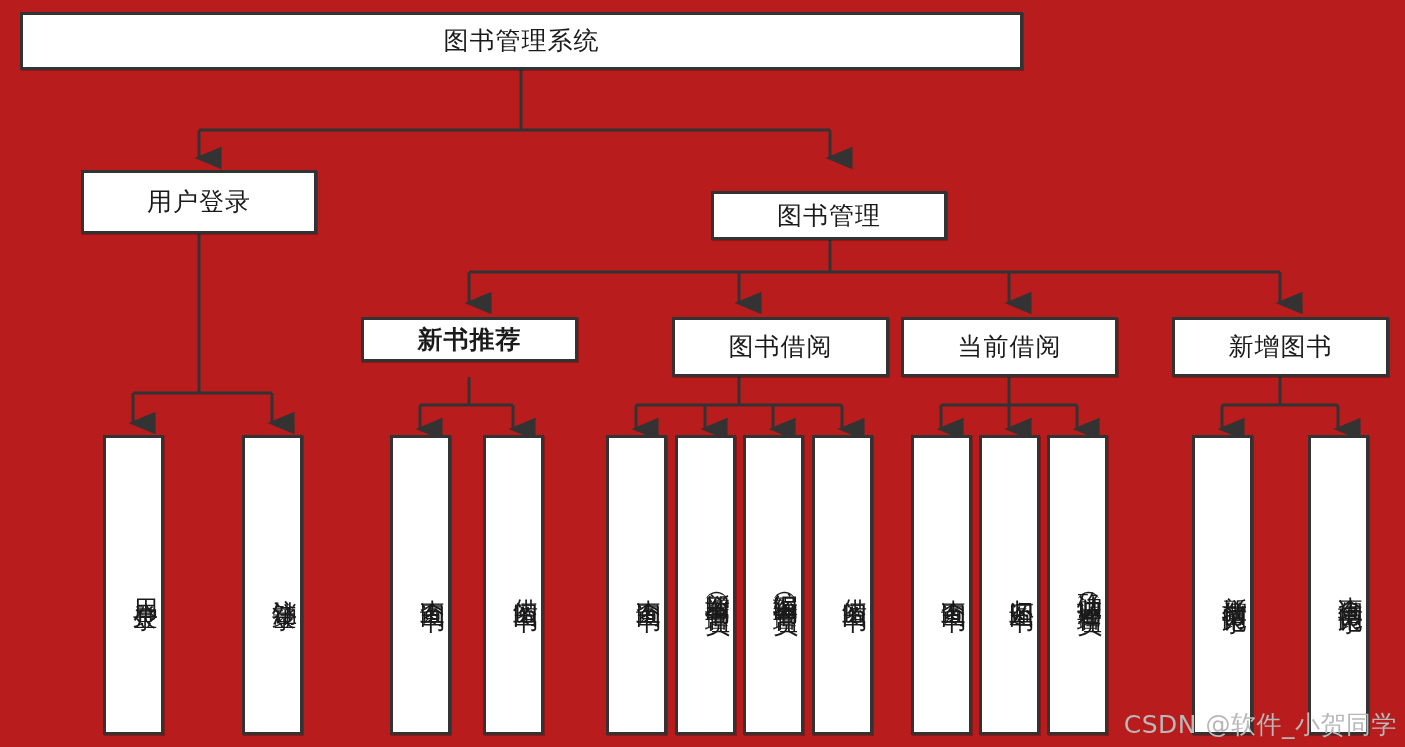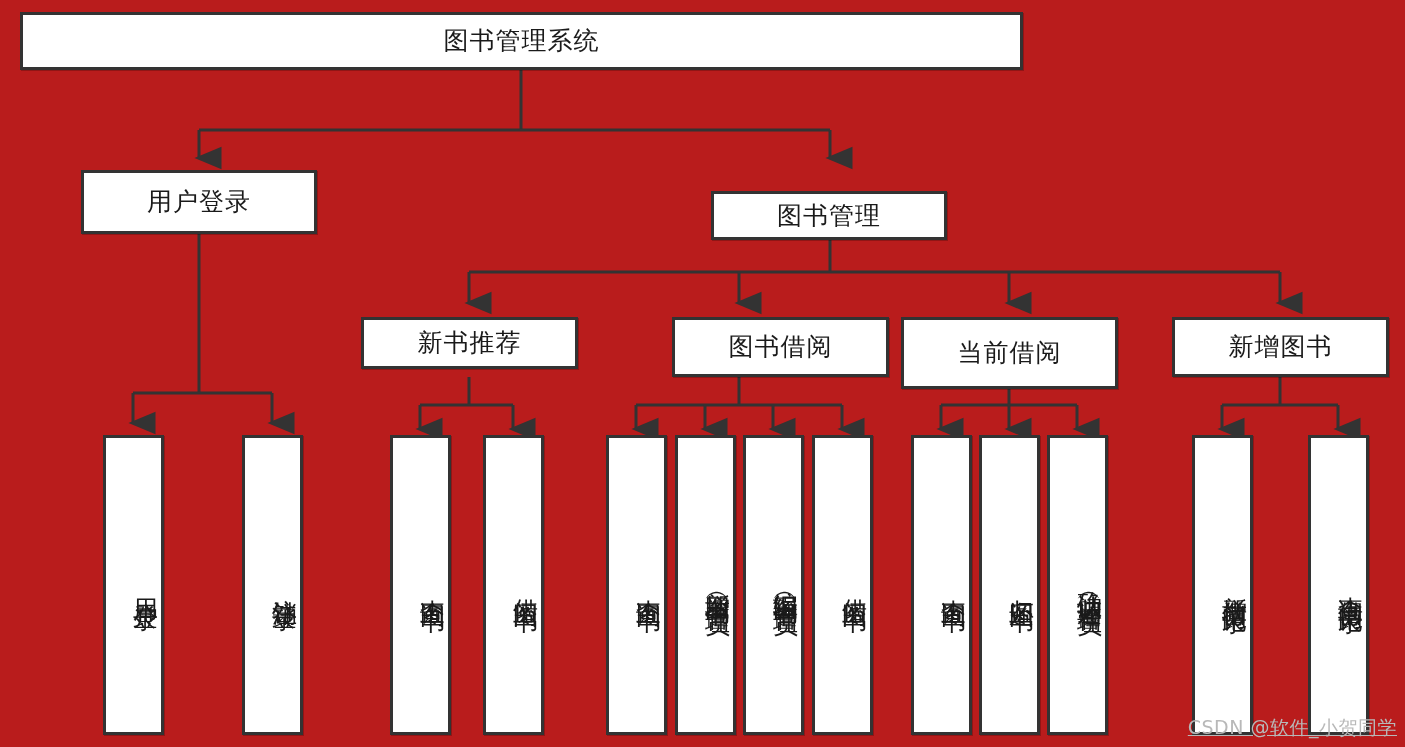--- a/index.html
+++ b/index.html
@@ -54,25 +54,24 @@
     left: 0;
     top: 0;
     width: 1405px;
     height: 747px;
     pointer-events: none;
   }
   .watermark {
     position: absolute;
     right: 8px;
     bottom: 6px;
-    font-size: 19px;
+    font-size: 25px;
     color: #b8b8b8;
     letter-spacing: 0.5px;
     white-space: nowrap;
-    text-decoration: underline;
   }
 </style>
 </head>
 <body>
 
 <div id="canvas">
 
   <svg class="links" viewBox="0 0 1405 747">
     <defs>
       <marker id="arrow" viewBox="0 0 12 12" refX="6" refY="10" markerWidth="9" markerHeight="11" orient="auto">
@@ -127,27 +126,27 @@
     <span>图书管理系统</span>
   </div>
 
   <div class="node h" style="left:81px; top:170px; width:236px; height:64px;">
     <span>用户登录</span>
   </div>
   <div class="node h" style="left:711px; top:170px; width:236px; height:49px;margin-top:21px;">
     <span>图书管理</span>
   </div>
 
-  <div class="node h" style="left:361px; top:317px; width:217px; height:52px;">
+  <div class="node h" style="left:361px; top:317px; width:217px; height:45px;font-weight:bold;">
     <span>新书推荐</span>
   </div>
   <div class="node h" style="left:631px; top:317px; width:217px; height:60px;margin-left:41px;">
     <span>图书借阅</span>
   </div>
-  <div class="node h" style="left:901px; top:317px; width:217px; height:72px;">
+  <div class="node h" style="left:901px; top:317px; width:217px; height:60px;">
     <span>当前借阅</span>
   </div>
   <div class="node h" style="left:1172px; top:317px; width:217px; height:60px;">
     <span>新增图书</span>
   </div>
 
   <div class="node v" style="left:103px; top:435px; width:61px; height:300px;">
     <span class="vtext">用户登录</span>
   </div>
   <div class="node v" style="left:242px; top:435px; width:61px; height:300px;">

